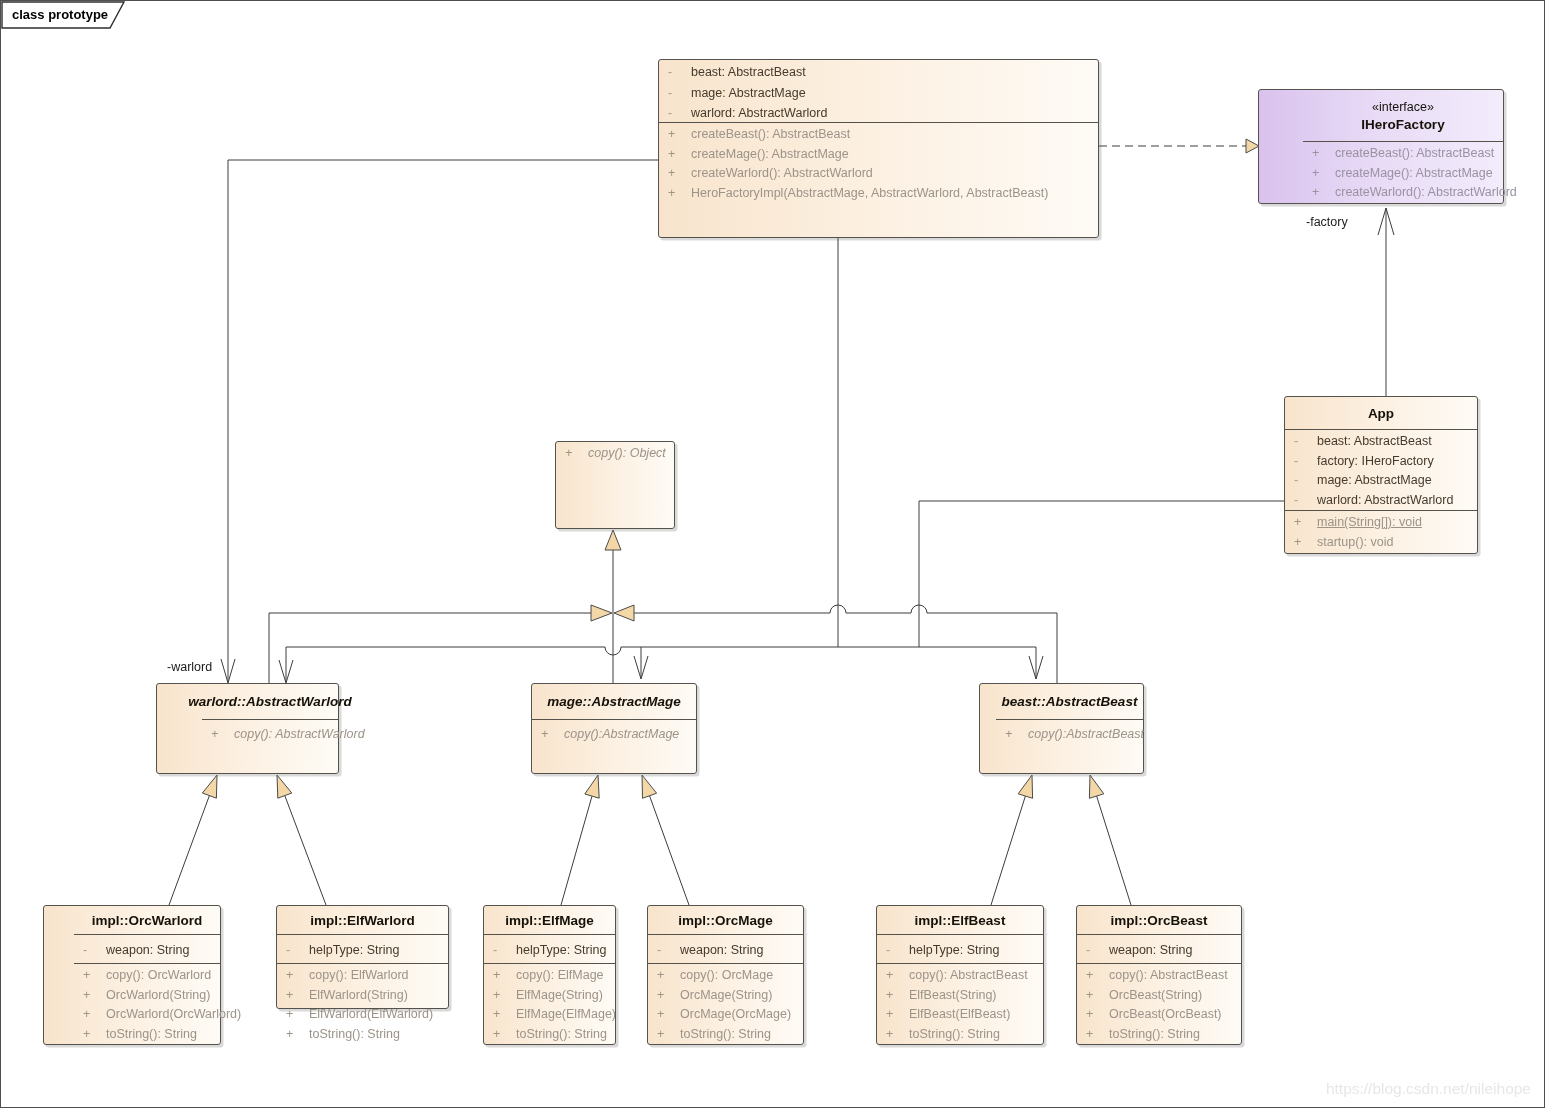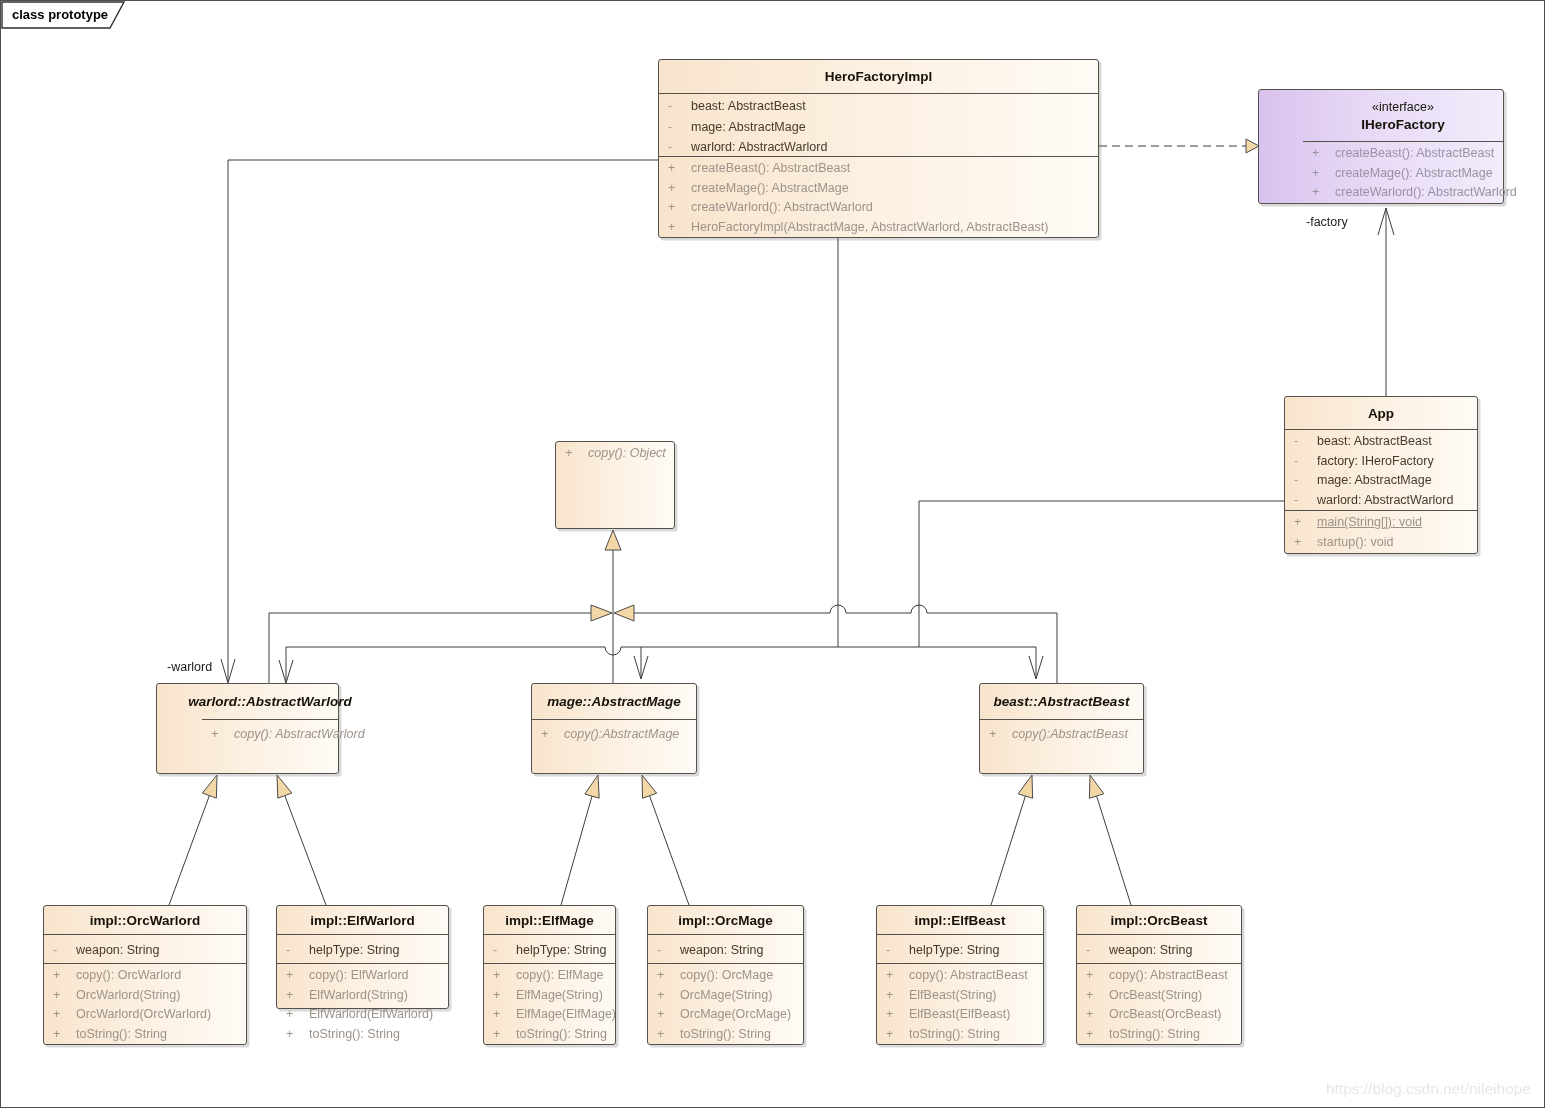--- a/index.html
+++ b/index.html
@@ -105,21 +105,20 @@
       <path d="M688 904 L648.5 794.7"></path>
       <polygon points="641,774 655.6,792.2 641.5,797.3"></polygon>
       <path d="M990 904 L1024.4 795"></path>
       <polygon points="1031,774 1031.6,797.3 1017.2,792.8"></polygon>
       <path d="M1130 904 L1095.6 795"></path>
       <polygon points="1089,774 1102.8,792.8 1088.4,797.3"></polygon>
     </g>
   </svg>
 
   <div class="cls" style="left:657px;top:58px;width:441px;height:179px;">
-    <div class="title" style="height:33px;">HeroFactoryImpl</div>
     <div class="section sep attrs rows-mid" style="height:63px;">
         <div class="member">
           <span class="vis">-</span>
           <span class="txt">beast: AbstractBeast</span>
         </div>
         <div class="member">
           <span class="vis">-</span>
           <span class="txt">mage: AbstractMage</span>
         </div>
         <div class="member">
@@ -222,31 +221,31 @@
   <div class="cls" style="left:530px;top:682px;width:166px;height:91px;">
     <div class="title ital" style="height:35px;">mage::AbstractMage</div>
     <div class="section grow methods row-abs">
         <div class="member em">
           <span class="vis">+</span>
           <span class="txt">copy():AbstractMage</span>
         </div>
       </div>
   </div>
 
-  <div class="cls" style="left:978px;top:682px;width:165px;height:91px;">
+  <div class="cls" style="left:978px;top:682px;width:165px;height:91px;padding-left:16px;">
     <div class="title ital" style="height:35px;">beast::AbstractBeast</div>
     <div class="section grow methods row-abs">
         <div class="member em">
           <span class="vis">+</span>
           <span class="txt">copy():AbstractBeast</span>
         </div>
       </div>
   </div>
 
-  <div class="cls" style="left:42px;top:904px;width:204px;height:140px;">
+  <div class="cls" style="left:42px;top:904px;width:178px;height:140px;padding-left:30px;">
     <div class="title" style="height:28px;">impl::OrcWarlord</div>
     <div class="section sep attrs row-tall" style="height:29px;">
         <div class="member">
           <span class="vis">-</span>
           <span class="txt">weapon: String</span>
         </div>
       </div>
     <div class="section grow methods">
         <div class="member">
           <span class="vis">+</span>

